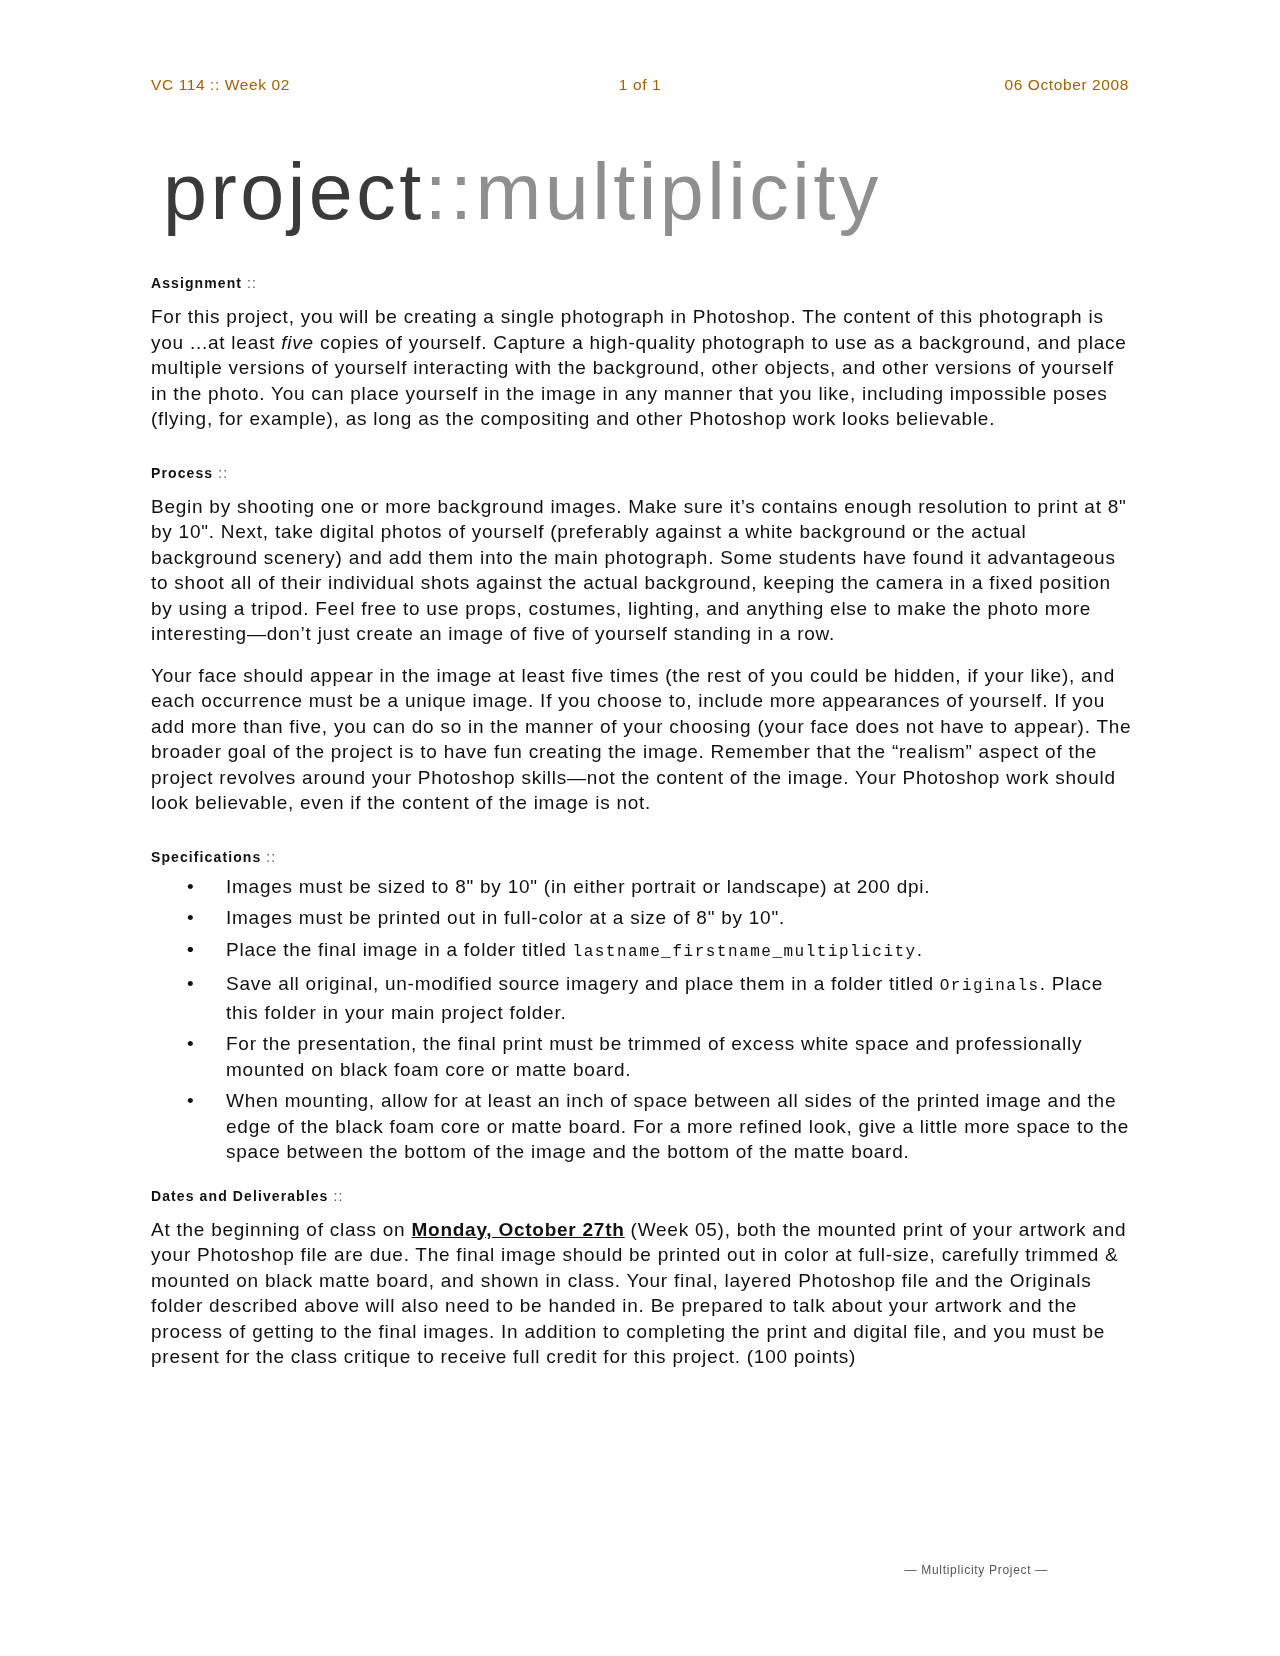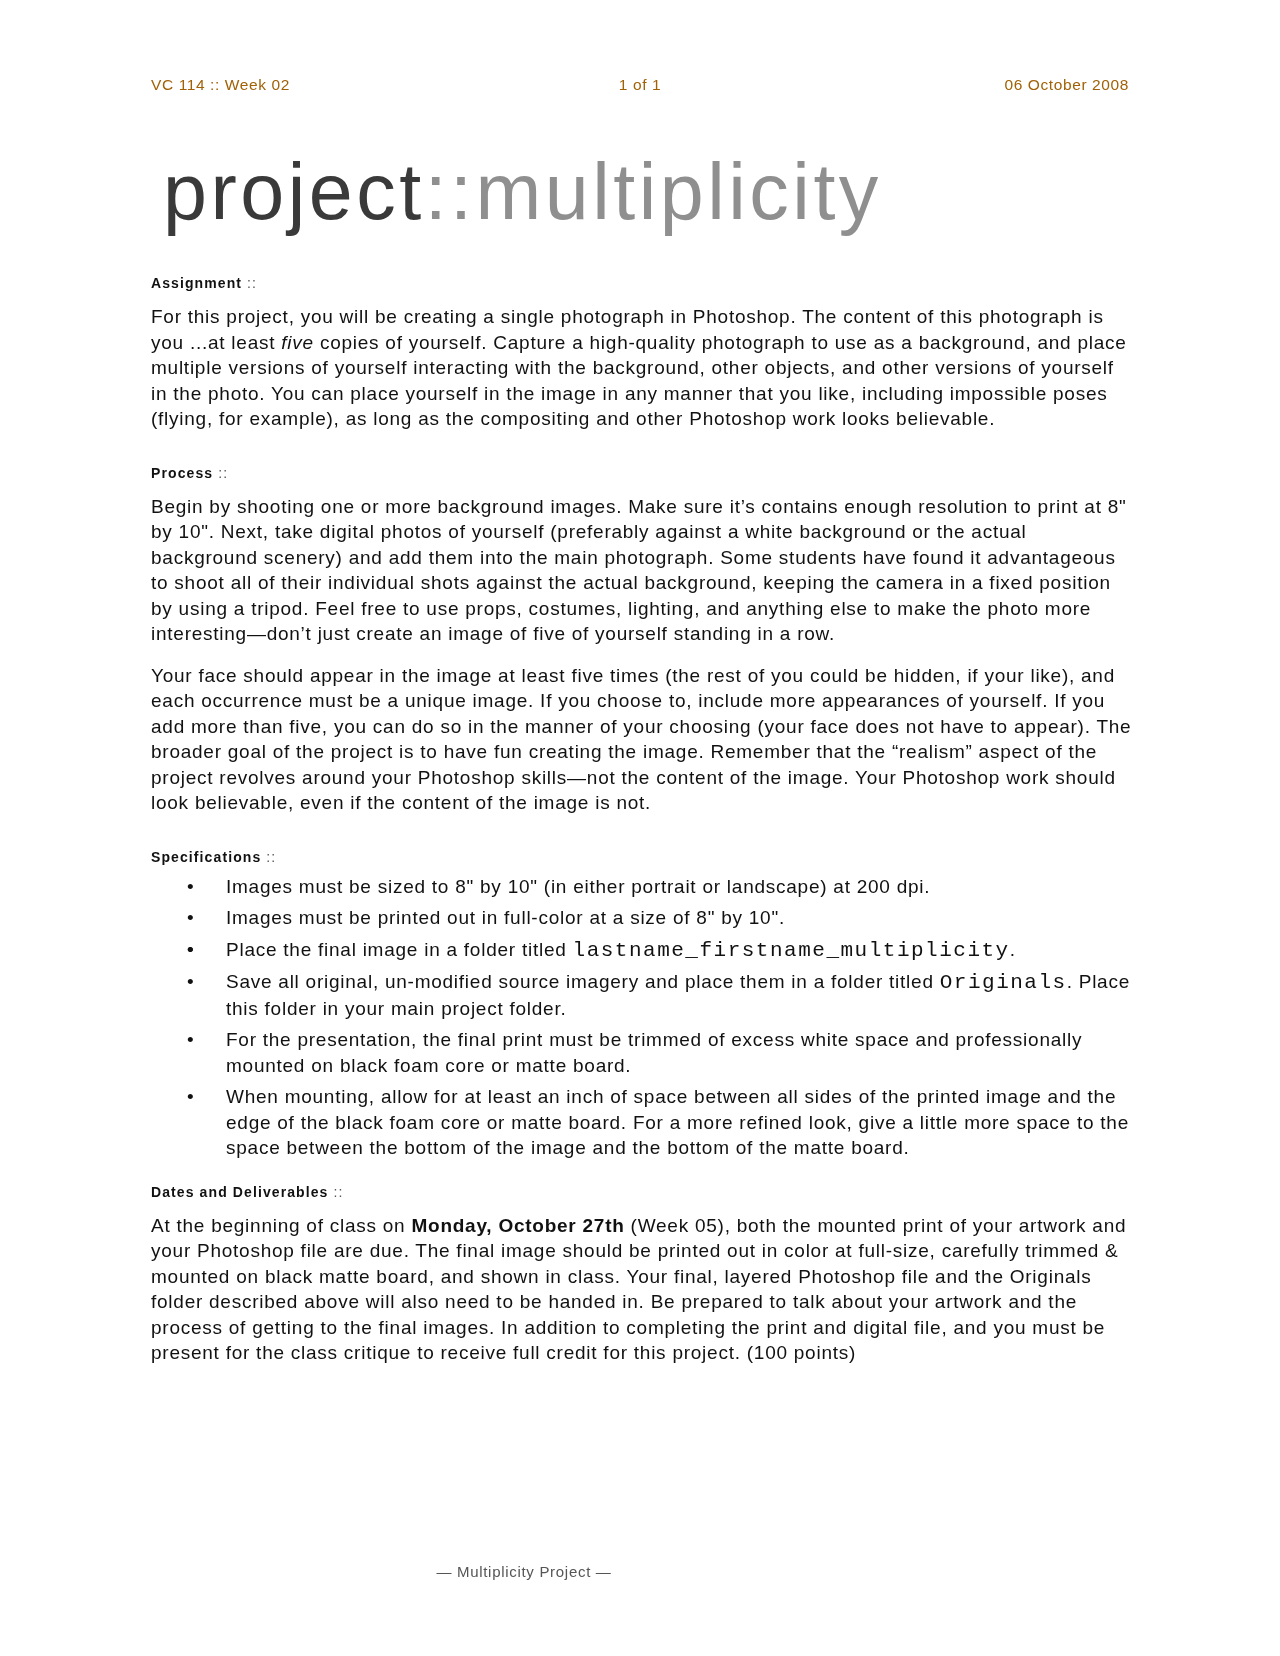--- a/index.html
+++ b/index.html
@@ -16,25 +16,25 @@
   .title .b { color: #8f8f8f; }
   .body { position: absolute; top: 270px; left: 151px; width: 985px; }
   .sec-h { font-size: 14px; font-weight: bold; letter-spacing: 1.1px; margin: 0 0 8px 0; line-height: 26px; }
   .sec-h .sep { font-weight: normal; color: #555; }
   p { margin: 0 0 16px 0; font-size: 19px; line-height: 25.5px; letter-spacing: 0.75px; }
   .gap { height: 12px; }
   ul { margin: 4px 0 18px 0; padding: 0; list-style: none; }
   li { position: relative; padding-left: 75px; font-size: 19px; line-height: 25.5px;
        letter-spacing: 0.75px; margin-bottom: 6px; }
   li .bullet { position: absolute; left: 36px; top: 0; }
-  .mono { font-family: "Liberation Mono", monospace; font-size: 21px; letter-spacing: 1.5px; }
-  .foot { position: absolute; top: 1563px; left: 0; width: 1048px; text-align: center;
-          font-size: 15px; color: #555; letter-spacing: 0.7px; }
+  .mono { font-family: "Liberation Mono", monospace; font-size: 16px; letter-spacing: 1.5px; }
+  .foot { position: absolute; top: 1563px; left: 0; width: 1048px; text-align: right;
+          font-size: 12px; color: #555; letter-spacing: 0.7px; }
   em { font-style: italic; }
-  strong { font-weight: bold; }
+  strong { font-weight: bold; text-decoration: underline; }
 </style>
 </head>
 <body>
 
 <div class="hdr">
   <span class="l">VC 114 :: Week 02</span>
   <span class="c">1 of 1</span>
   <span class="r">06 October 2008</span>
 </div>
 

